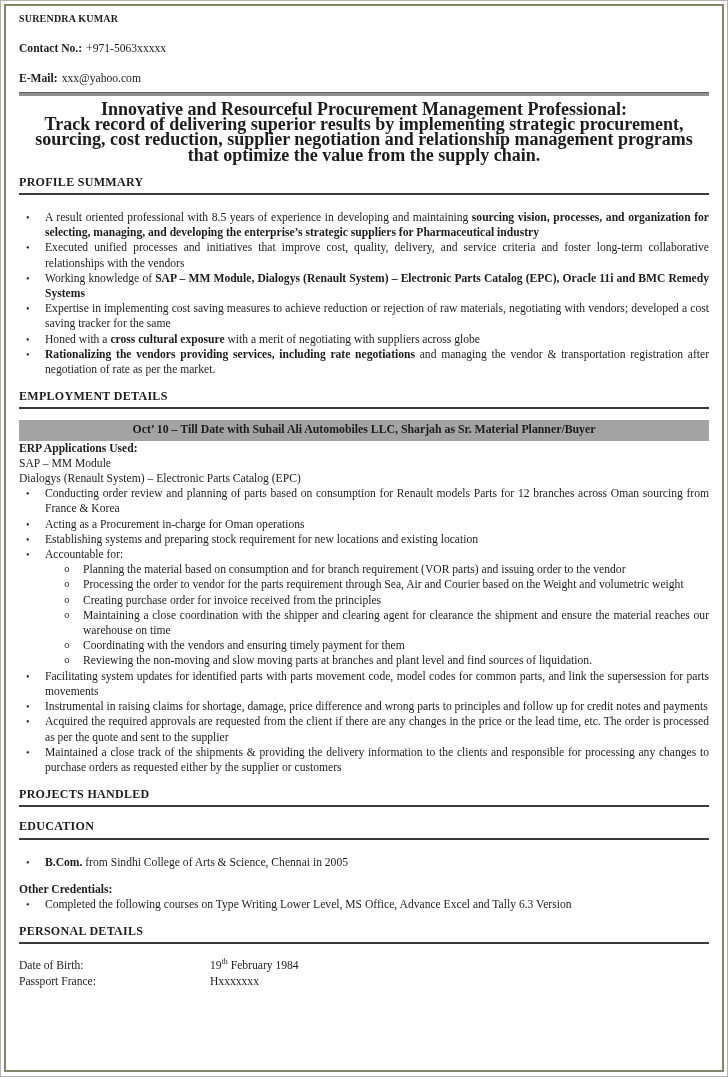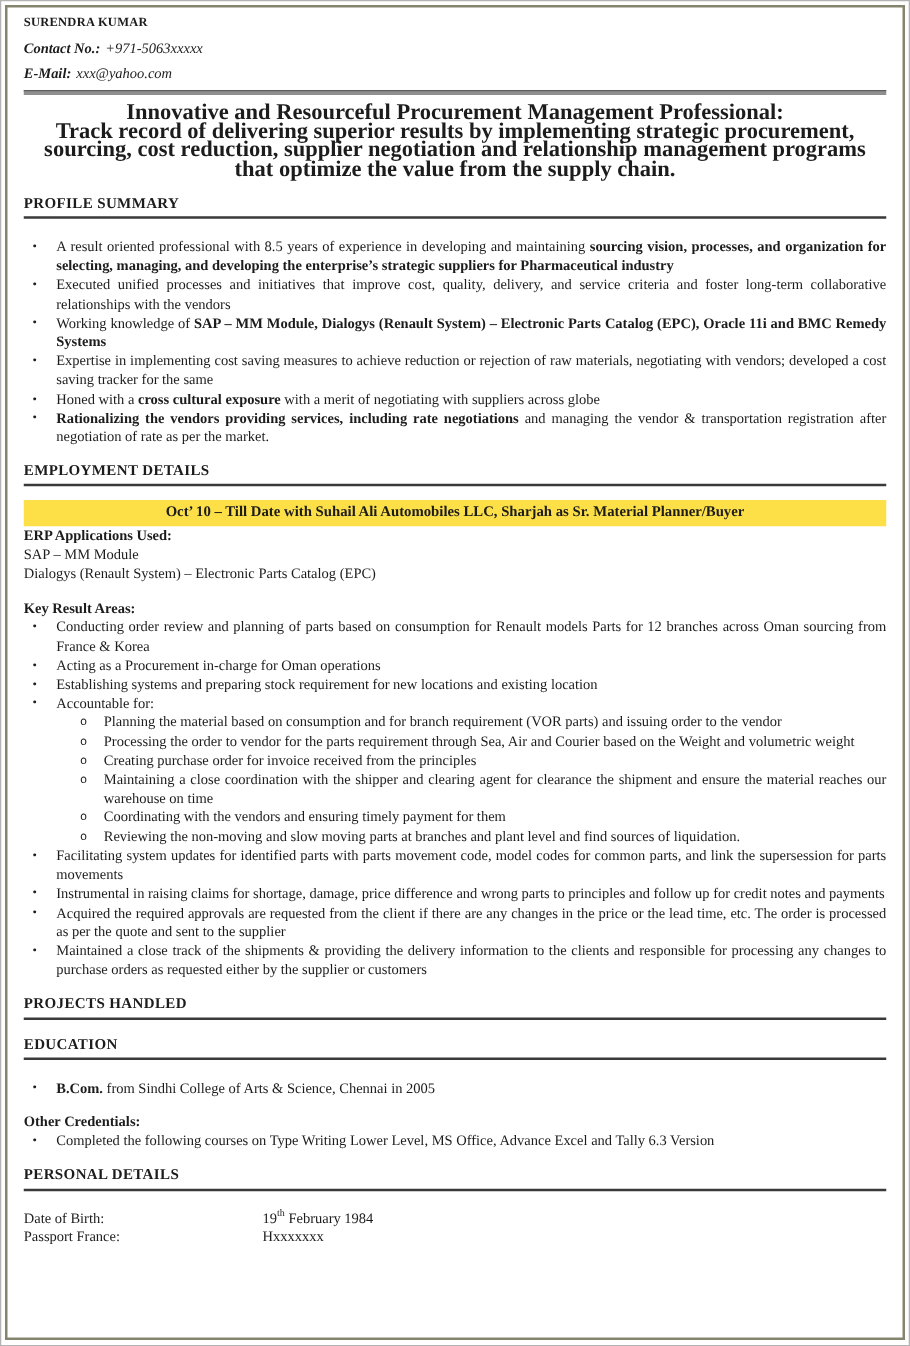--- a/index.html
+++ b/index.html
@@ -11,38 +11,38 @@
   }
   .outer-edge{position:absolute;inset:0;border:1px solid #b3b3b3;}
   .frame{
     position:absolute;top:4px;left:4px;right:4px;bottom:5px;
     border:2px solid #85856e;padding:5px 13px 6px 13px;
     box-sizing:border-box;overflow:hidden;background:#fff;
   }
   .b{font-weight:bold;}
   .sup{vertical-align:super;font-size:8px;line-height:0;}
   .name{font-size:10px;font-weight:bold;letter-spacing:.2px;}
-  .cline{margin-top:5px;font-style:italic;}
+  .cline{margin-top:15px;}
   .cline .lbl{font-weight:bold;}
   .cline .val{margin-left:4px;}
   .top-rule{height:3px;background:#8f8f8f;border-top:1px solid #5e5e5e;margin:5px 0 6px 0;}
   .headline{text-align:center;font-weight:bold;font-size:18px;line-height:15.3px;}
   .headline .h-title{margin-top:2px;}
   h2{
     font-size:12px;font-weight:bold;letter-spacing:.3px;margin:12px 0 0 0;
     padding-bottom:3px;border-bottom:2px solid #3a3a3a;
   }
   .bullets{margin-top:15px;}
   .bullets.tight{margin-top:0;}
   .brow{display:flex;align-items:flex-start;}
   .bm{flex:0 0 11px;margin-left:7px;text-align:left;font-size:10px;line-height:15.2px;}
   .btx{flex:1;text-align:justify;margin-left:8px;}
   .brow.sub .bm{flex:0 0 11px;margin-left:45px;font-family:"Liberation Mono","DejaVu Sans Mono",monospace;font-size:9.5px;}
   .job-bar{
-    background:#fde047;text-align:center;font-weight:bold;font-size:11.8px;
+    background:#a3a3a3;text-align:center;font-weight:bold;font-size:11.8px;
     padding:2px 0 3px 0;margin-top:11px;
   }
   .para{margin:0;}
   .erp-block{}
   .kra-label{margin-top:13px;font-weight:bold;}
   .kv-rows{margin-top:14px;}
   .kv{display:flex;}
   .kv .k{flex:0 0 141px;}
   .kv.wide .k{flex:0 0 191px;}
   .kv .v{flex:1;}
@@ -102,21 +102,20 @@
   </section>
 
   <section>
     <h2>EMPLOYMENT DETAILS</h2>
     <div class="job-bar">Oct’ 10 – Till Date with Suhail Ali Automobiles LLC, Sharjah as Sr. Material Planner/Buyer</div>
     <div class="erp-block">
       <div class="para b">ERP Applications Used:</div>
       <div class="para">SAP – MM Module</div>
       <div class="para">Dialogys (Renault System) – Electronic Parts Catalog (EPC)</div>
     </div>
-    <div class="kra-label">Key Result Areas:</div>
     <div class="bullets tight">
         <div class="brow">
           <span class="bm">•</span>
           <div class="btx"><span>Conducting order review and planning of parts based on consumption for Renault models Parts for 12 branches across Oman sourcing from France &amp; Korea</span></div>
         </div>
         <div class="brow">
           <span class="bm">•</span>
           <div class="btx"><span>Acting as a Procurement in-charge for Oman operations</span></div>
         </div>
         <div class="brow">

